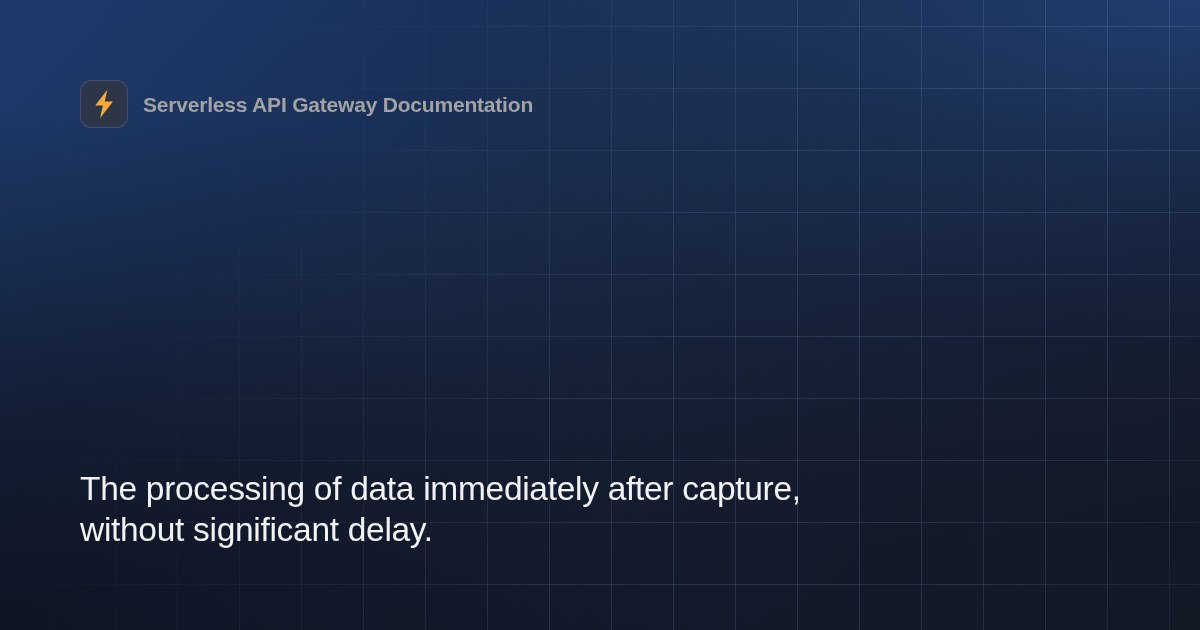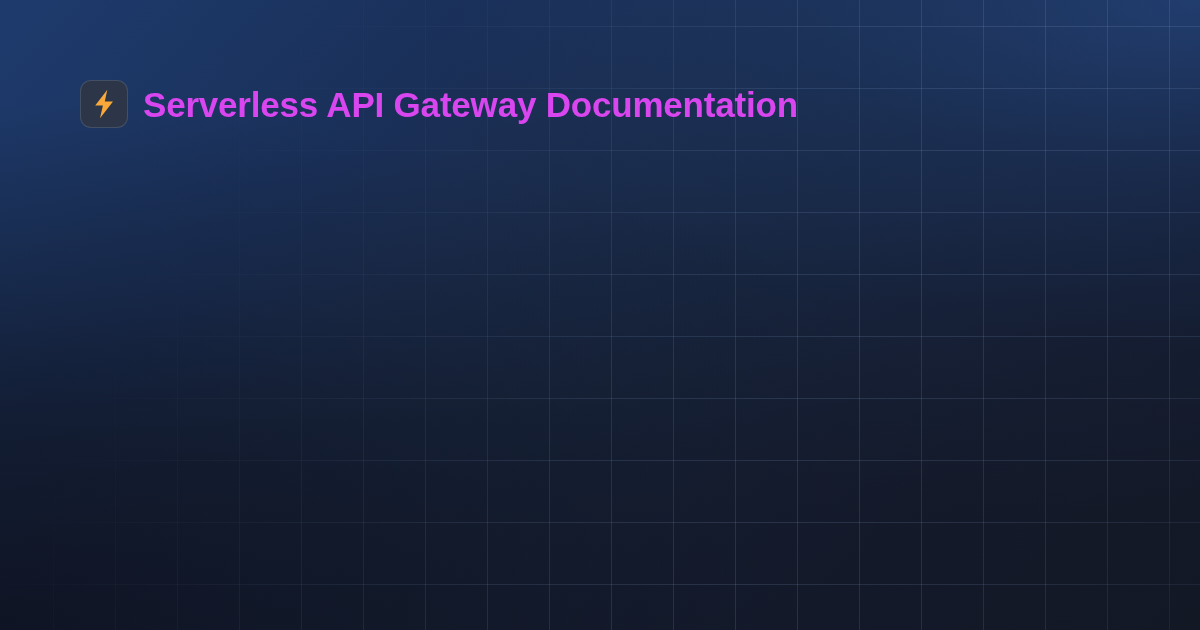--- a/index.html
+++ b/index.html
@@ -109,23 +109,23 @@
     background: #2c3648;
     border: 1px solid rgba(148, 168, 200, 0.22);
     box-sizing: border-box;
     display: flex;
     align-items: center;
     justify-content: center;
     flex: none;
   }
   .brand-badge svg { display: block; }
   .brand-title {
-    font-size: 35px;
+    font-size: 21px;
     font-weight: bold;
-    color: #d946ef;
+    color: #a3a3a3;
     letter-spacing: -0.2px;
     white-space: nowrap;
     line-height: 1;
   }
 
   
   .headline {
     position: absolute;
     left: 80px;
     top: 334px;
@@ -167,15 +167,16 @@
         <span>
           <svg width="26" height="30" viewBox="0 0 26 30" aria-hidden="true">
             <path d="M16.3 0.8 L4.2 16.6 L11.9 16.6 L9.0 29.2 L22.0 12.6 L13.8 12.6 Z" fill="#f9a93a"></path>
           </svg>
         </span>
       </div>
       <div class="brand-title">Serverless API Gateway Documentation</div>
     </div>
 
 
+    <div class="subtitle">The processing of data immediately after capture, without significant delay.</div>
 
   </div>
 </div>
 
 </body></html>

